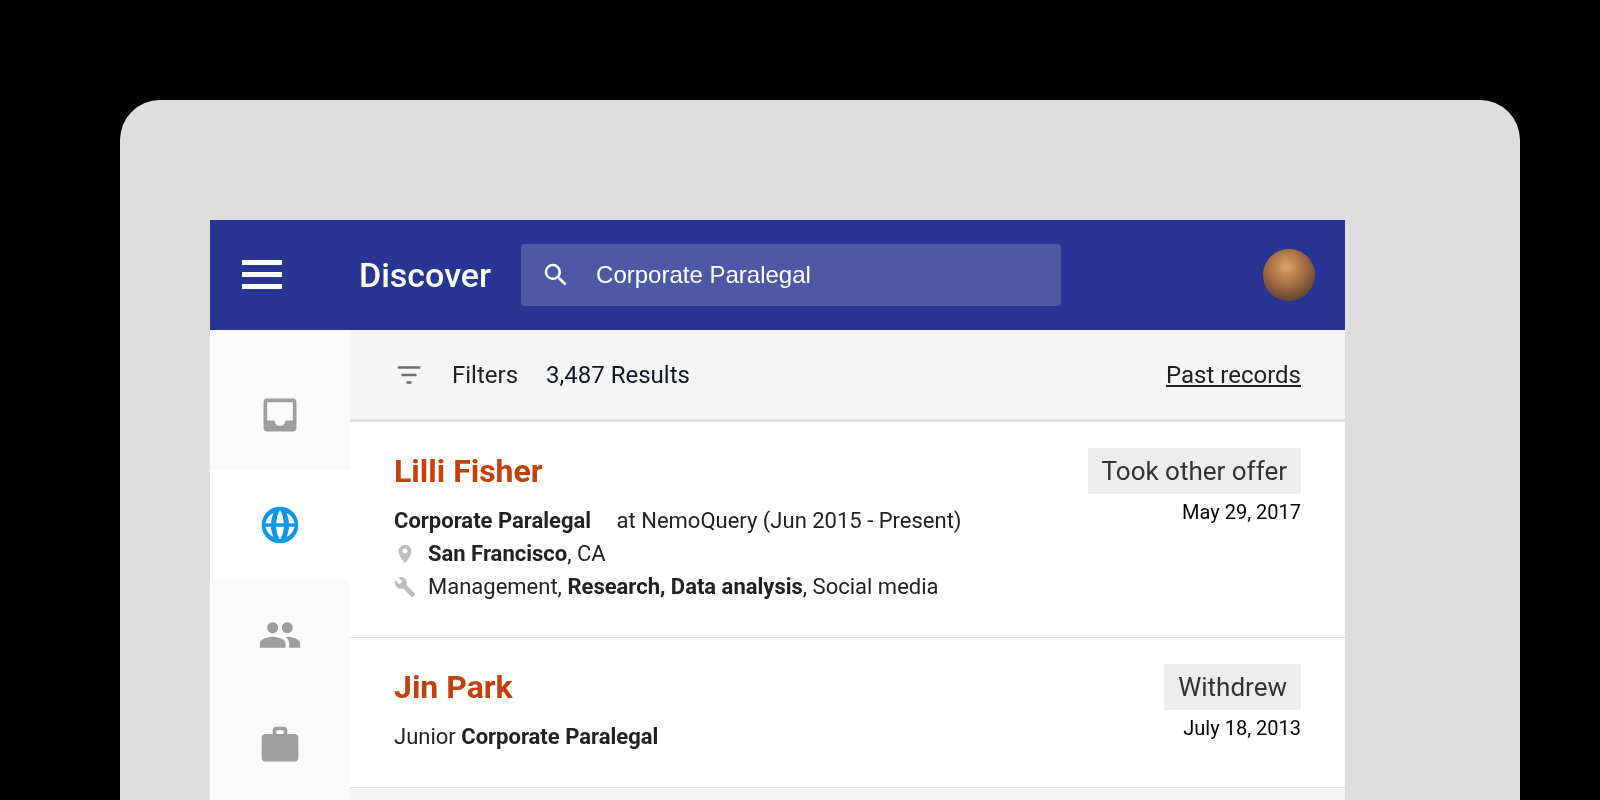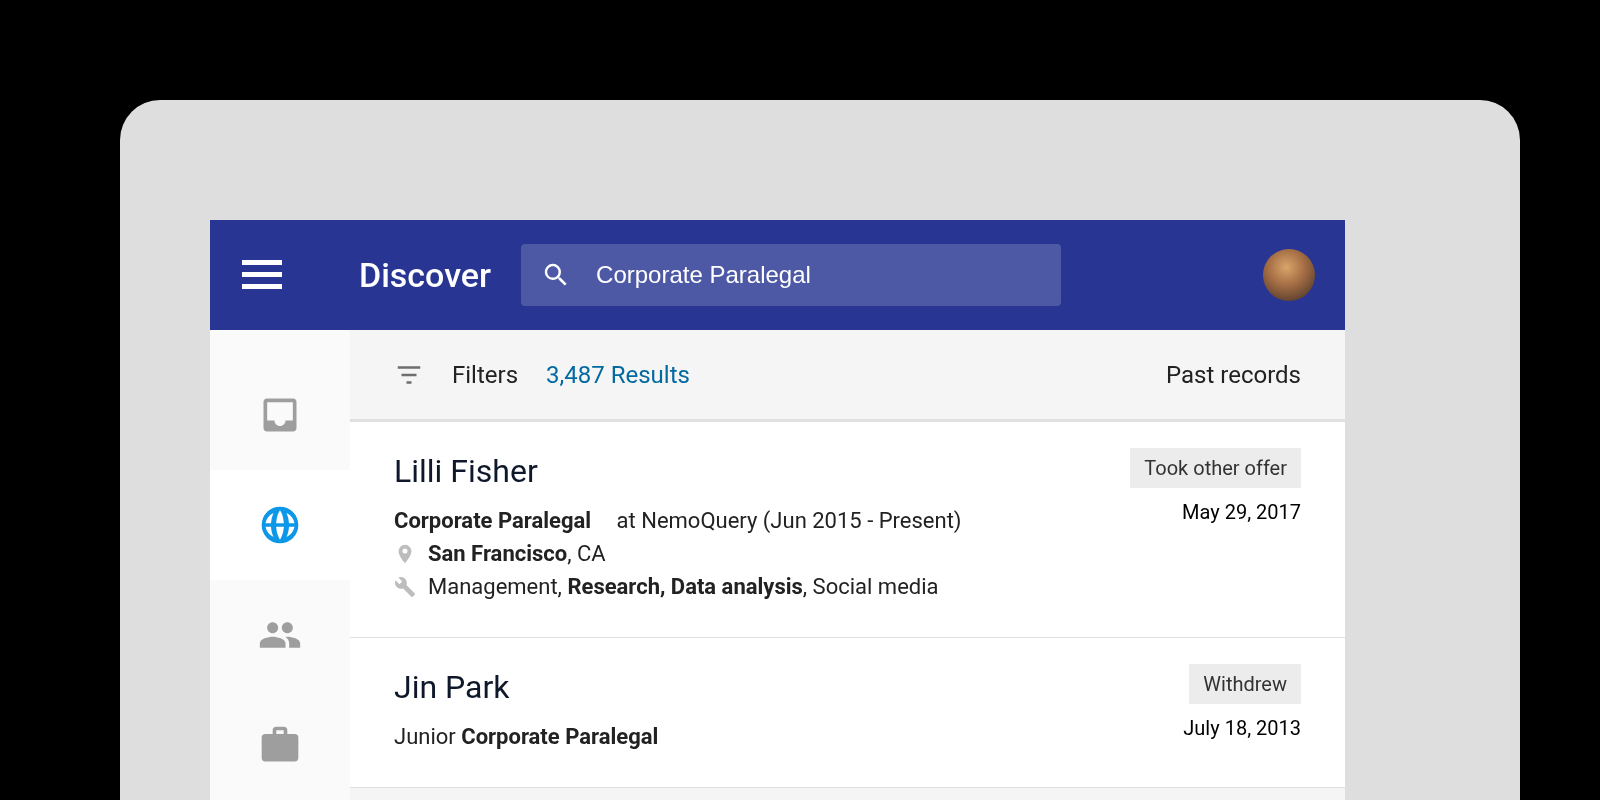--- a/index.html
+++ b/index.html
@@ -113,50 +113,50 @@
     height: 92px;
     display: flex;
     align-items: center;
     padding: 0 44px;
     font-size: 24px;
     color: #222;
     border-bottom: 3px solid #e0e0e0;
   }
   .filter-icon { margin-right: 28px; display:flex; }
   .filters-label { font-weight: 400; margin-right: 28px; }
-  .results-count { color: #0369a1; text-align: right; }
-  .past-records { margin-left: auto; }
+  .results-count { color: #0f172a; text-align: right; }
+  .past-records { margin-left: auto; text-decoration: underline; }
 
   .card {
     background: #fff;
     padding: 30px 44px 30px 44px;
     border-bottom: 1px solid #e0e0e0;
     position: relative;
   }
   .card-name {
     font-size: 32px;
-    font-weight: 400;
-    color: #0f172a;
+    font-weight: 700;
+    color: #c2410c;
     margin-bottom: 18px;
   }
   .card-line {
     font-size: 22px;
     color: #222;
     margin-bottom: 8px;
     display: flex;
     align-items: center;
   }
   .card-line .ico { width: 26px; display:inline-flex; margin-right: 8px; }
   .status-chip {
     position: absolute;
     top: 26px;
     right: 44px;
     background: #ececec;
     padding: 8px 14px;
-    font-size: 20px;
+    font-size: 26px;
     color: #333;
   }
   .card-date {
     position: absolute;
     top: 78px;
     right: 44px;
     font-size: 20px;
     color: #000000;
   }
   b { font-weight: 700; }

